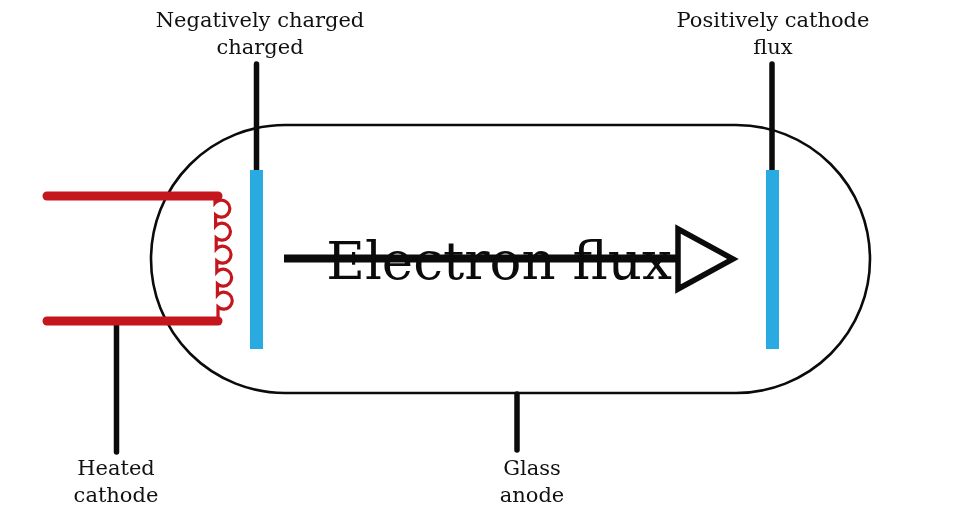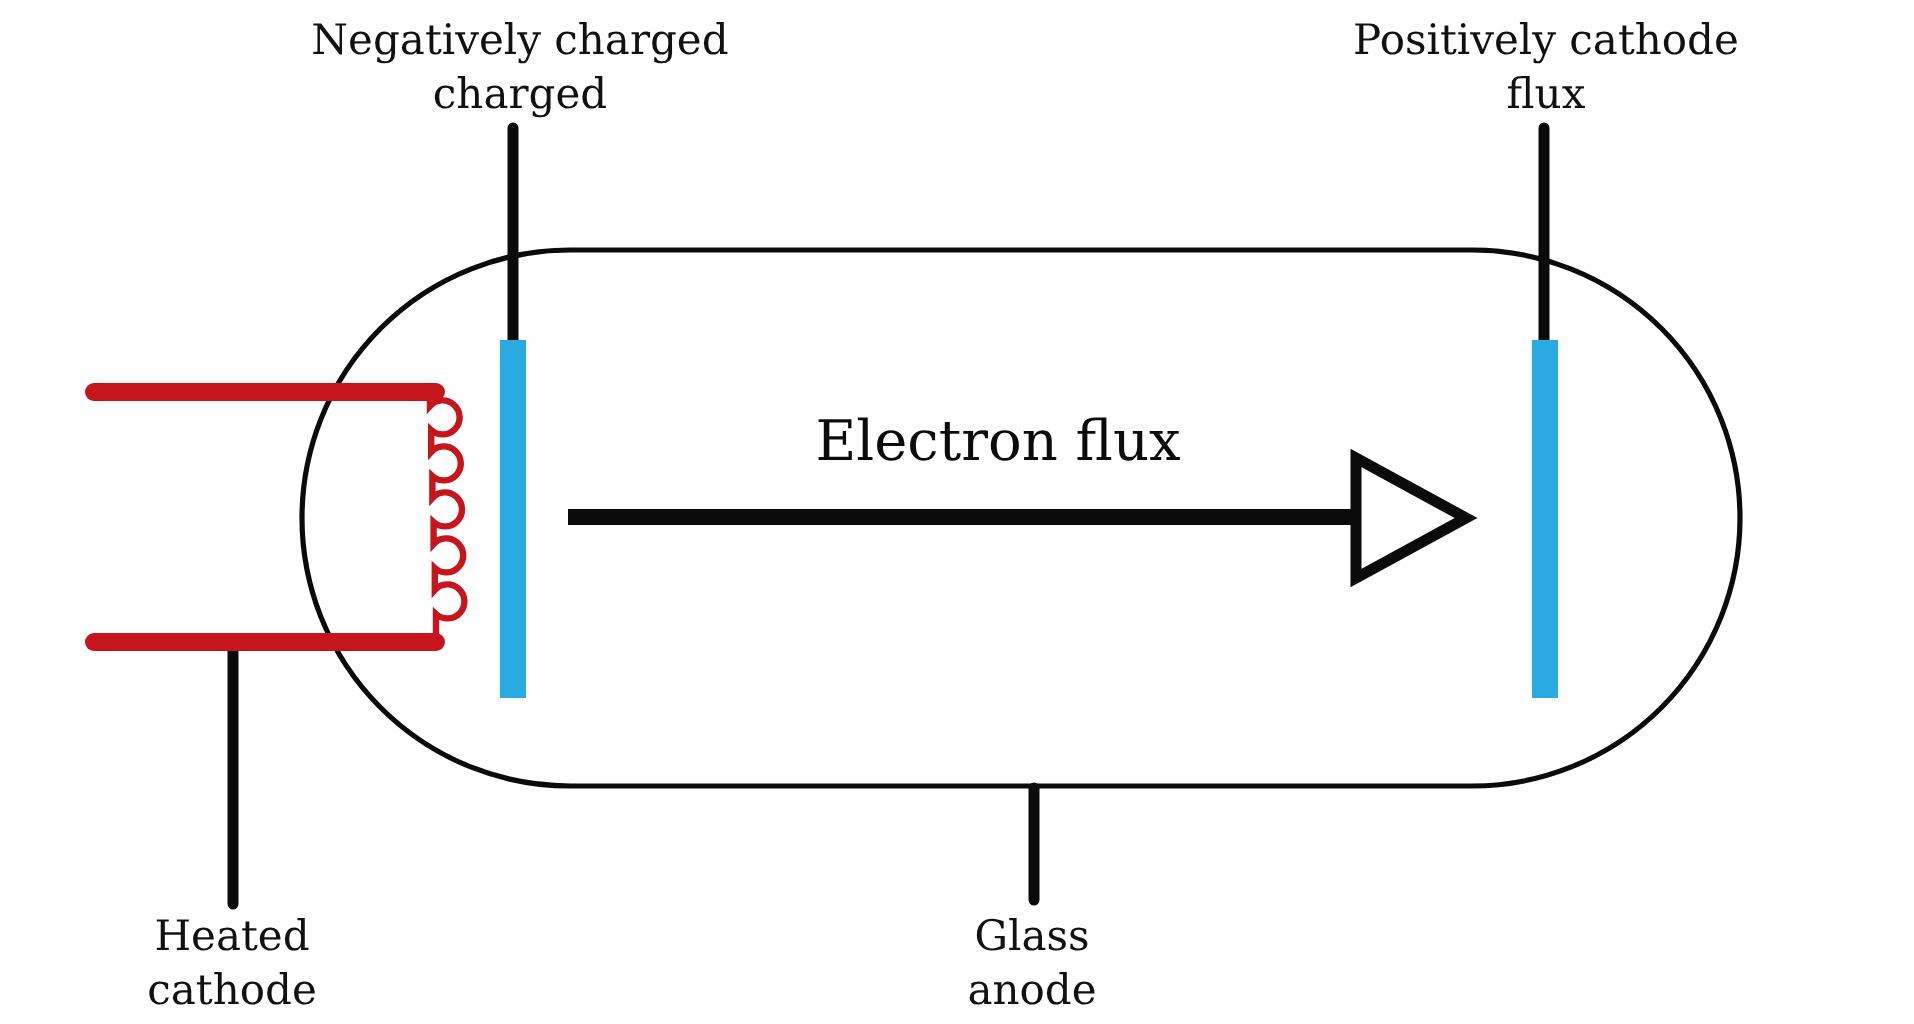--- a/index.html
+++ b/index.html
@@ -27,24 +27,25 @@
     text-align: center;
     font-size: 21px;
     line-height: 27px;
     white-space: nowrap;
     color: #111111;
   }
   .lbl span { display: block; }
   .flux-label {
     position: absolute;
     transform: translateX(-50%);
-    font-size: 28px;
+    font-size: 53px;
     line-height: 40px;
     white-space: nowrap;
     color: #0b0b0b;
+    margin-top: 40px;
   }
 </style>
 </head>
 <body>
 
 <div class="stage">
 
   <svg width="957" height="512" viewBox="0 0 957 512">
 
     <rect x="151" y="125" width="719" height="268" rx="134" ry="134" fill="none" stroke-width="2.6" stroke="#0b0b0b"></rect>
@@ -86,18 +87,18 @@
     <span>flux</span>
   </div>
 
   <div class="flux-label" style="left:499px; top:201px;">Electron flux</div>
 
   <div class="lbl" style="left:116px; top:455px;">
     <span>Heated</span>
     <span>cathode</span>
   </div>
 
-  <div class="lbl" style="left:516px; top:455px;">
+  <div class="lbl" style="left:532px; top:455px;">
     <span>Glass</span>
     <span>anode</span>
   </div>
 
 </div>
 
 </body></html>

